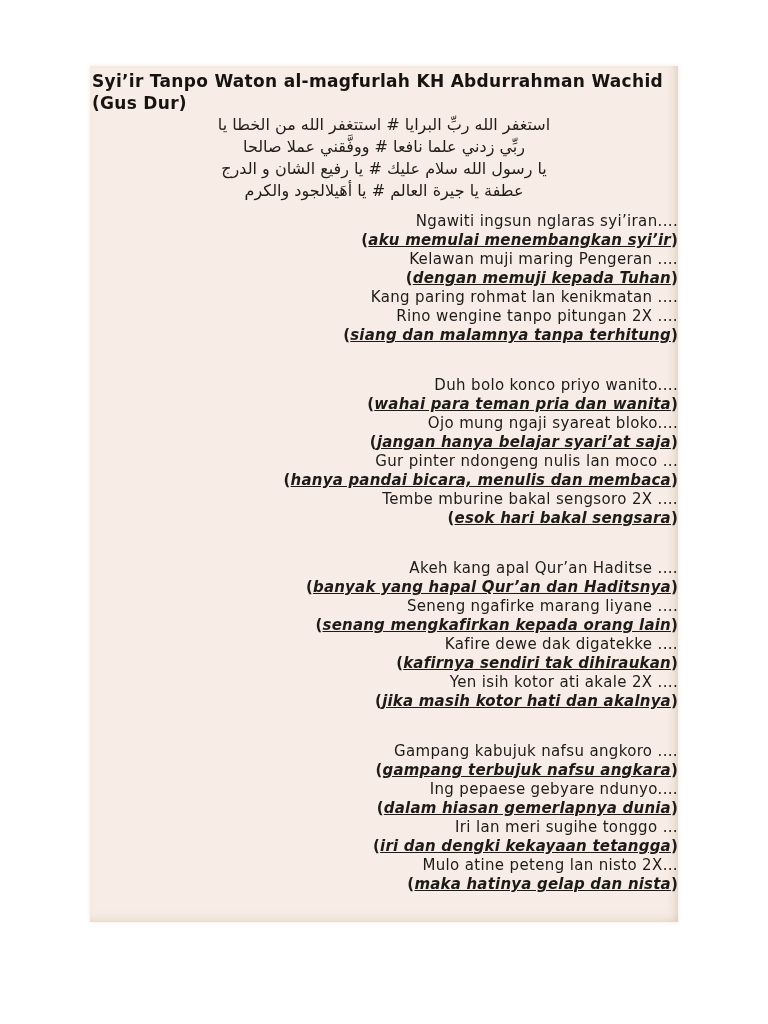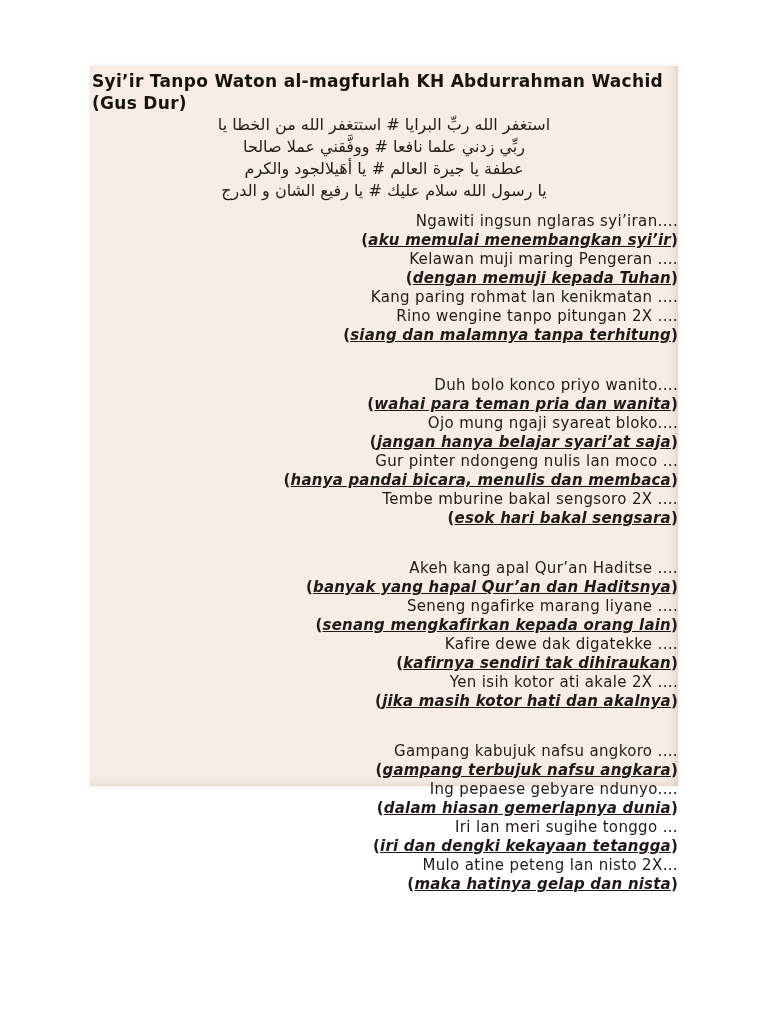--- a/index.html
+++ b/index.html
@@ -13,21 +13,21 @@
     height: 1024px;
     background: #ffffff;
     overflow: hidden;
     font-family: "DejaVu Sans", sans-serif;
   }
   .page {
     position: absolute;
     left: 90px;
     top: 66px;
     width: 588px;
-    height: 720px;
+    height: 856px;
     background: #f7ede6;
     color: #1d1a17;
     box-shadow:
       inset -8px 0 10px -6px rgba(195, 165, 140, 0.45),
       inset 0 -8px 10px -6px rgba(195, 165, 140, 0.30),
       0 0 4px rgba(240, 228, 218, 0.8);
   }
   .title {
     padding: 4px 2px 0 2px;
     font-size: 17px;
@@ -76,22 +76,22 @@
 
 <div class="canvas">
   <div class="page">
     <div class="title">
       <div>Syi’ir Tanpo Waton al-magfurlah KH Abdurrahman Wachid</div>
       <div>(Gus Dur)</div>
     </div>
     <div class="arabic">
         <div class="ar-line">استغفر الله ربِّ البرايا # استتغفر الله من الخطا يا</div>
         <div class="ar-line">ربِّي زدني علما نافعا # ووفَّقني عملا صالحا</div>
+        <div class="ar-line">يا رسول الله سلام عليك # يا رفيع الشان و الدرج</div>
         <div class="ar-line">عطفة يا جيرة العالم # يا أهَيلالجود والكرم</div>
-        <div class="ar-line">يا رسول الله سلام عليك # يا رفيع الشان و الدرج</div>
       </div>
     <div class="stanzas">
         <div class="stanza first">
           <div class="jv-line">Ngawiti ingsun nglaras syi’iran....</div>
           <div class="tr-line"><span class="paren">(</span><span class="tr-text">aku memulai menembangkan syi’ir</span><span class="paren">)</span></div>
           <div class="jv-line">Kelawan muji maring Pengeran ....</div>
           <div class="tr-line"><span class="paren">(</span><span class="tr-text">dengan memuji kepada Tuhan</span><span class="paren">)</span></div>
           <div class="jv-line">Kang paring rohmat lan kenikmatan ....</div>
           <div class="jv-line">Rino wengine tanpo pitungan 2X ....</div>
           <div class="tr-line"><span class="paren">(</span><span class="tr-text">siang dan malamnya tanpa terhitung</span><span class="paren">)</span></div>

